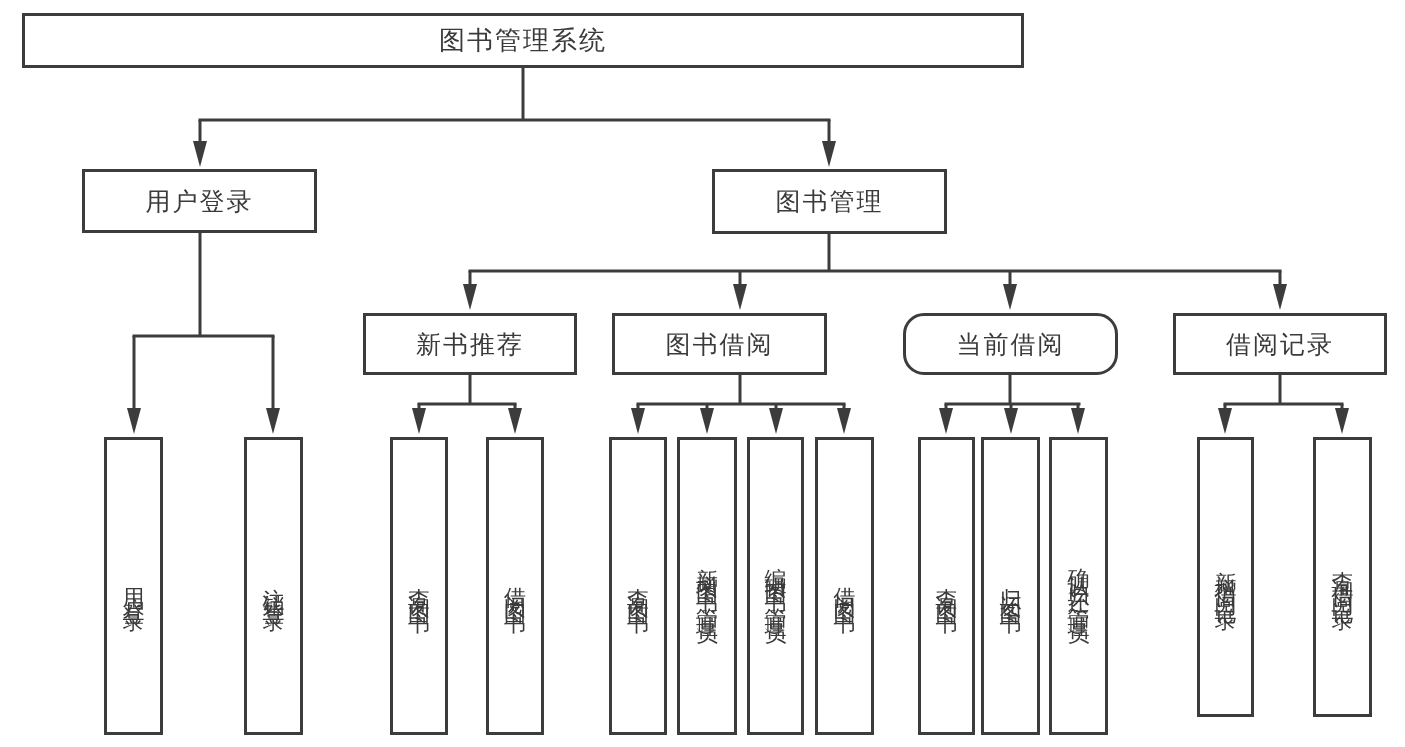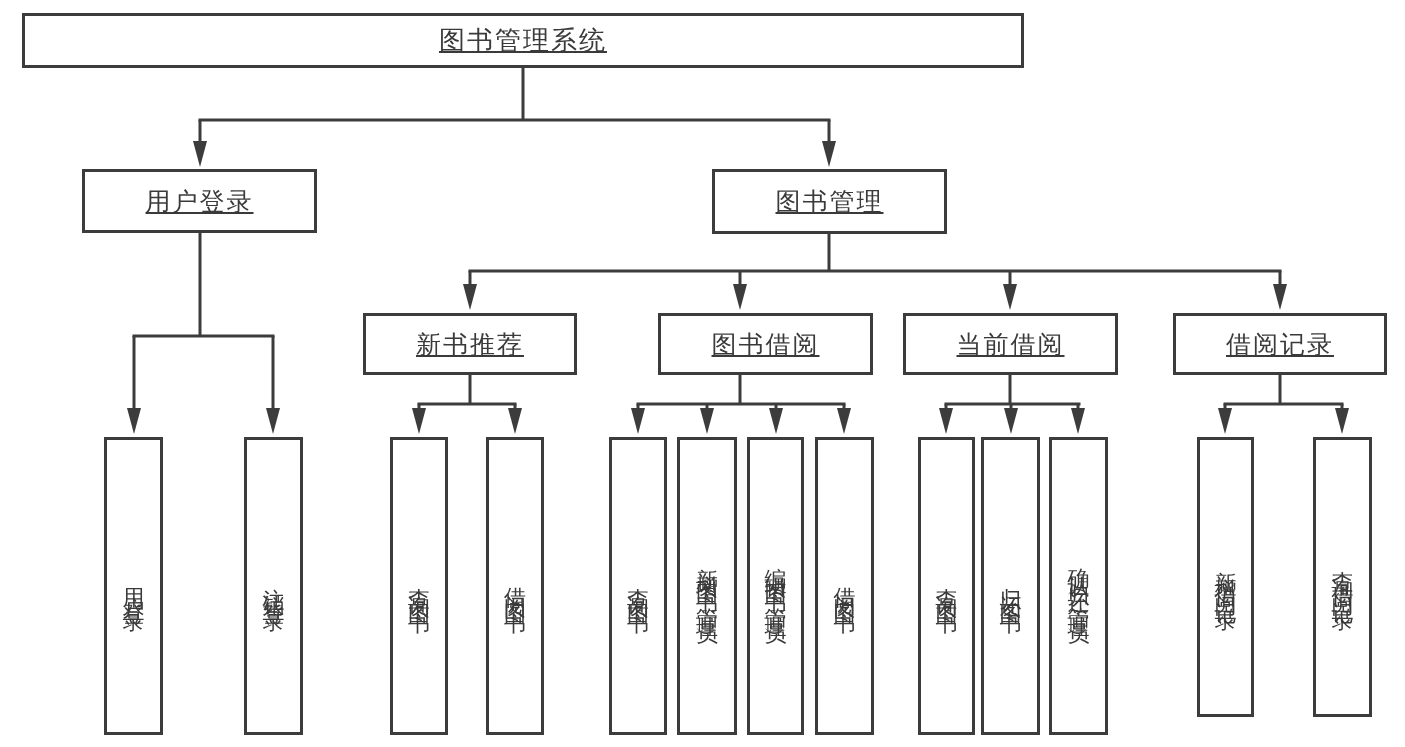--- a/index.html
+++ b/index.html
@@ -29,21 +29,20 @@
     display: flex;
     align-items: center;
     justify-content: center;
     color: #3a3a3a;
     z-index: 2;
   }
   .node.h {
     font-size: 25px;
     letter-spacing: 2px;
     white-space: nowrap;
-    text-decoration: underline;
   }
   .node.root {
     font-size: 26px;
   }
   .node.v {
     writing-mode: vertical-rl;
     text-orientation: mixed;
     font-size: 22px;
     letter-spacing: 8px;
     line-height: 1;
@@ -136,24 +135,24 @@
   <div class="node h" style="left:82px; top:169px; width:235px; height:64px;">
     <span>用户登录</span>
   </div>
   <div class="node h" style="left:363px; top:313px; width:214px; height:62px;">
     <span>新书推荐</span>
   </div>
 
   <div class="node h" style="left:712px; top:169px; width:235px; height:65px;">
     <span>图书管理</span>
   </div>
-  <div class="node h" style="left:658px; top:313px; width:215px; height:62px;">
+  <div class="node h" style="left:612px; top:313px; width:215px; height:62px;">
     <span>图书借阅</span>
   </div>
-  <div class="node h" style="left:903px; top:313px; width:215px; height:62px;">
+  <div class="node h" style="left:903px; top:313px; width:215px; height:62px;border-radius:21px;">
     <span>当前借阅</span>
   </div>
   <div class="node h" style="left:1173px; top:313px; width:214px; height:62px;">
     <span>借阅记录</span>
   </div>
 
   <div class="node v" style="left:104px; top:437px; width:59px; height:298px;">
     <span>用户登录</span>
   </div>
   <div class="node v" style="left:244px; top:437px; width:59px; height:298px;">

